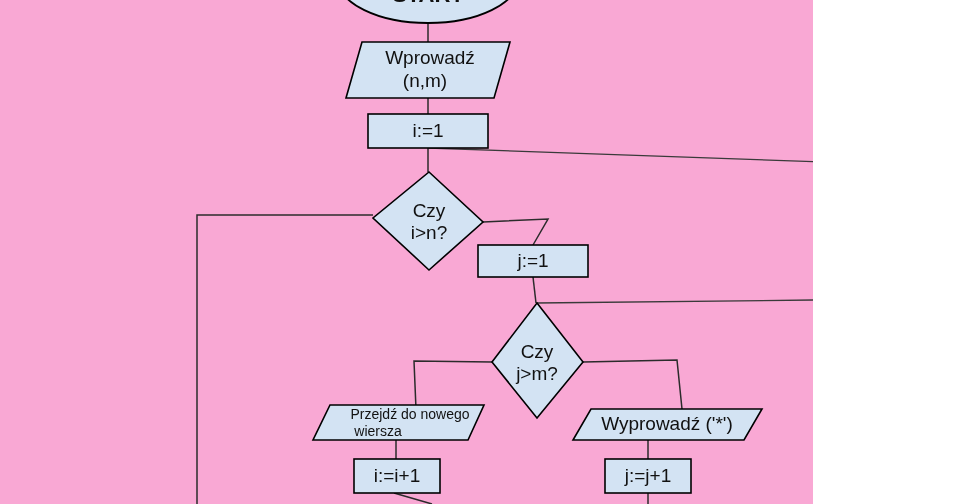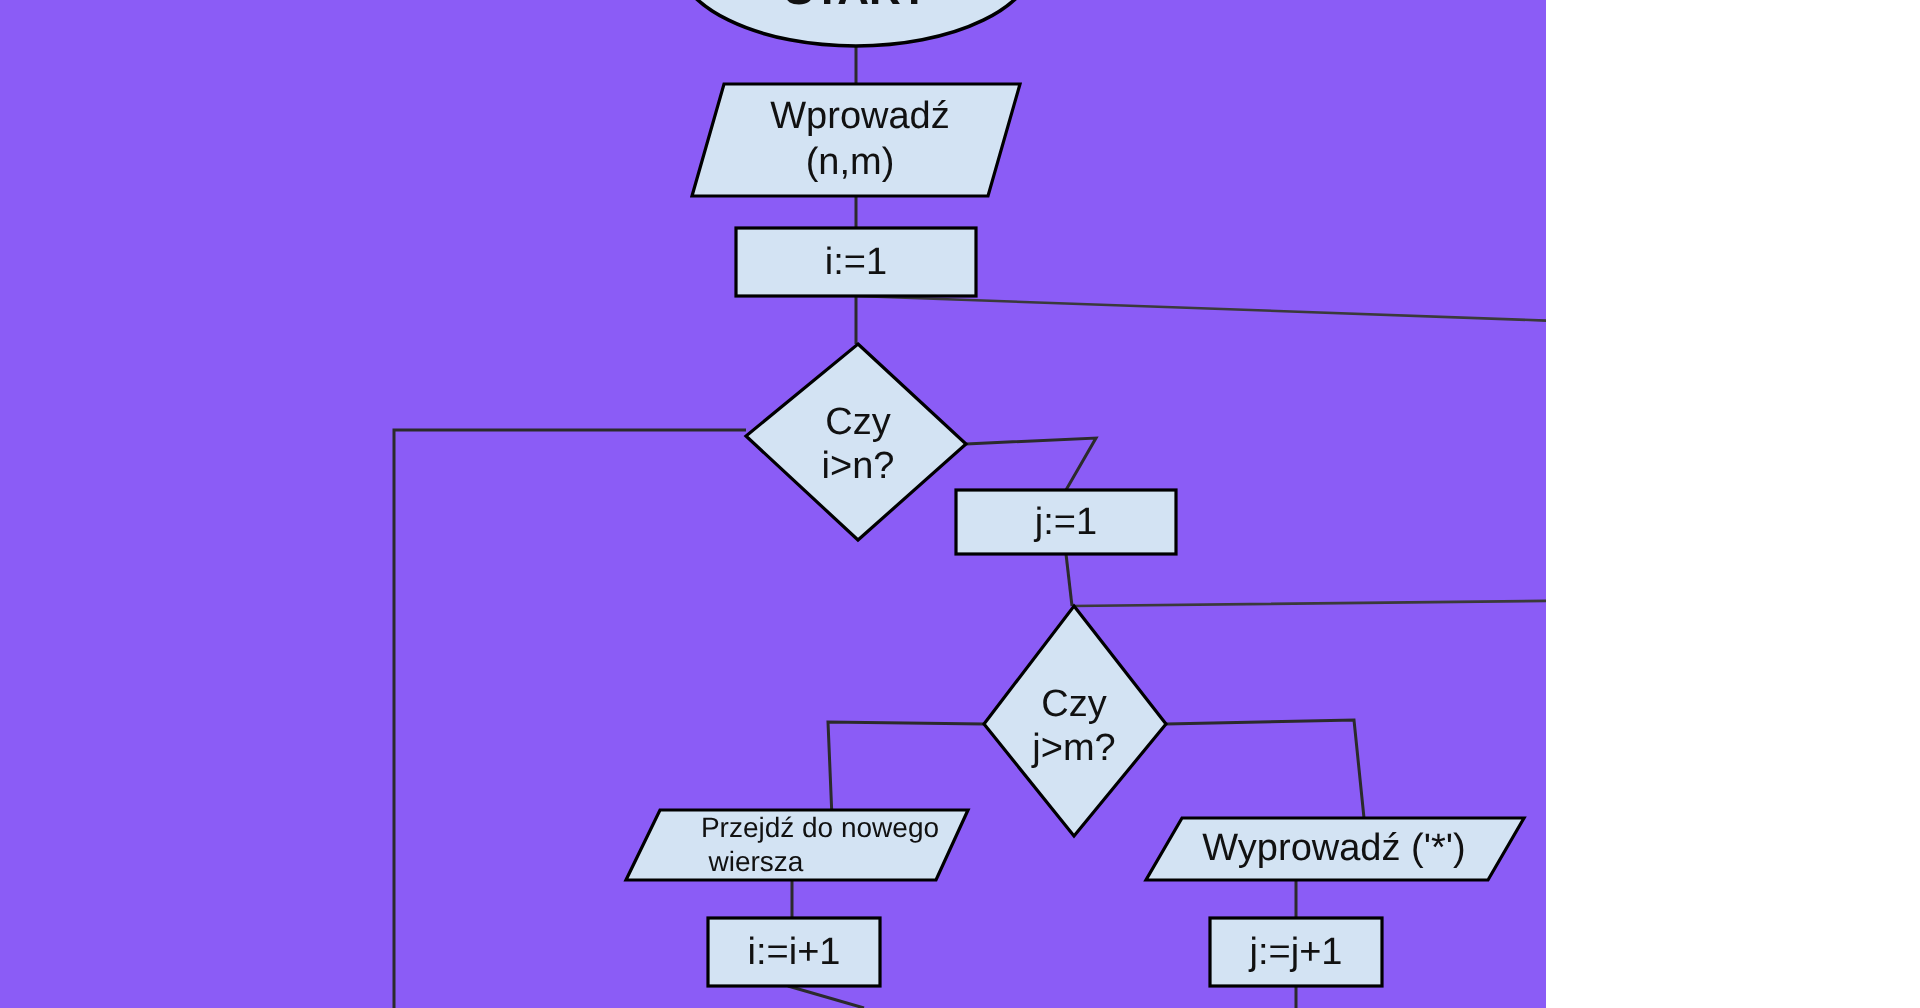--- a/index.html
+++ b/index.html
@@ -5,22 +5,23 @@
   html, body {
     margin: 0;
     padding: 0;
     background: #ffffff;
   }
   #flowchart-root {
     position: relative;
     width: 773px;
     height: 504px;
     overflow: hidden;
-    background: #8b5cf6;
+    background: #f9a8d4;
     font-family: "Liberation Sans", sans-serif;
+    padding-left: 40px;
   }
   #flow-svg {
     position: absolute;
     left: 0;
     top: 0;
     width: 960px;
     height: 504px;
     display: block;
   }
   .node-shape {

